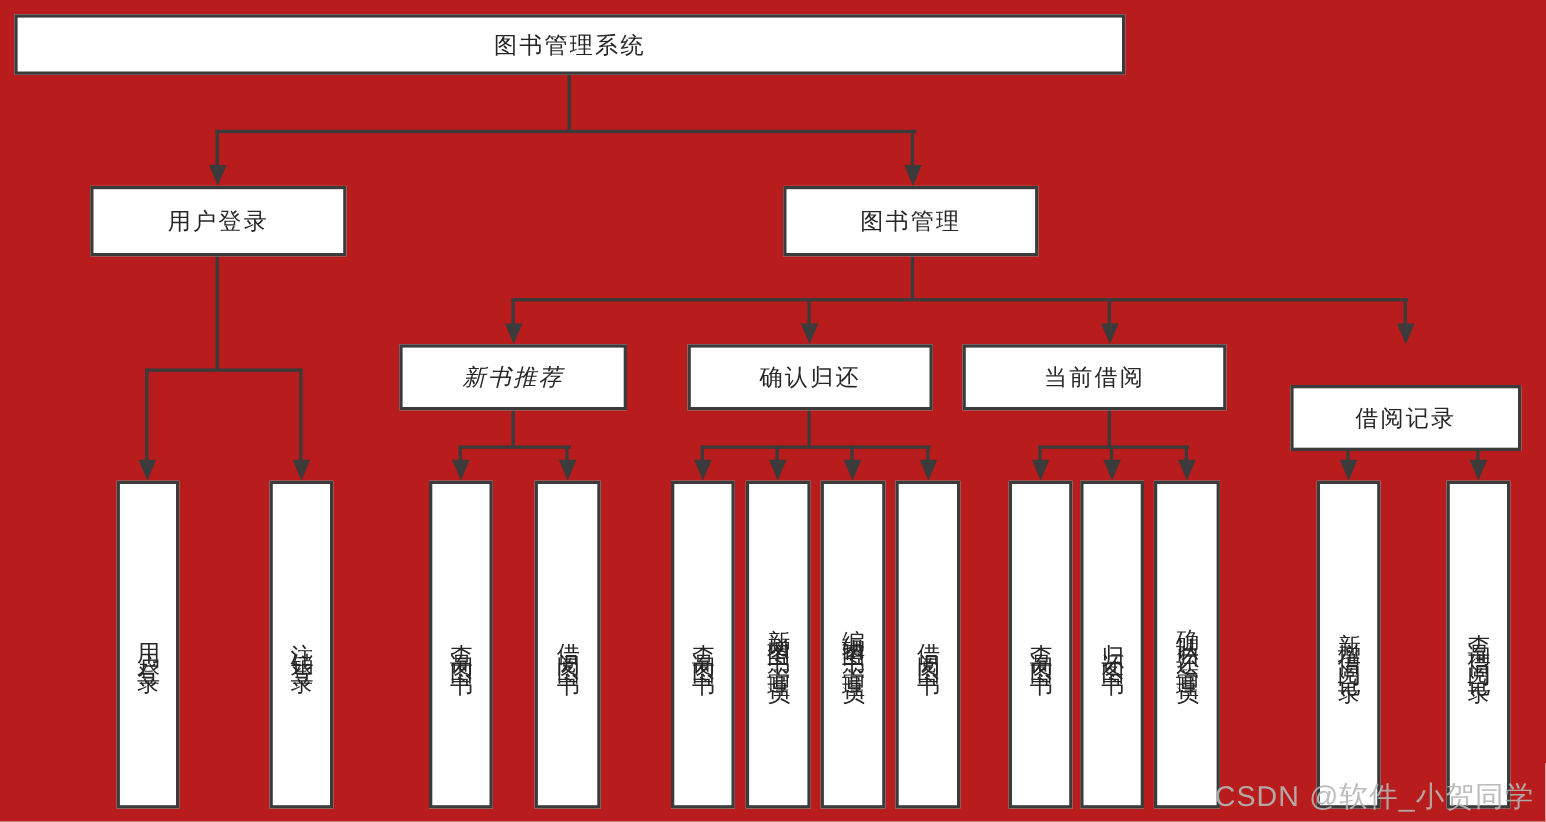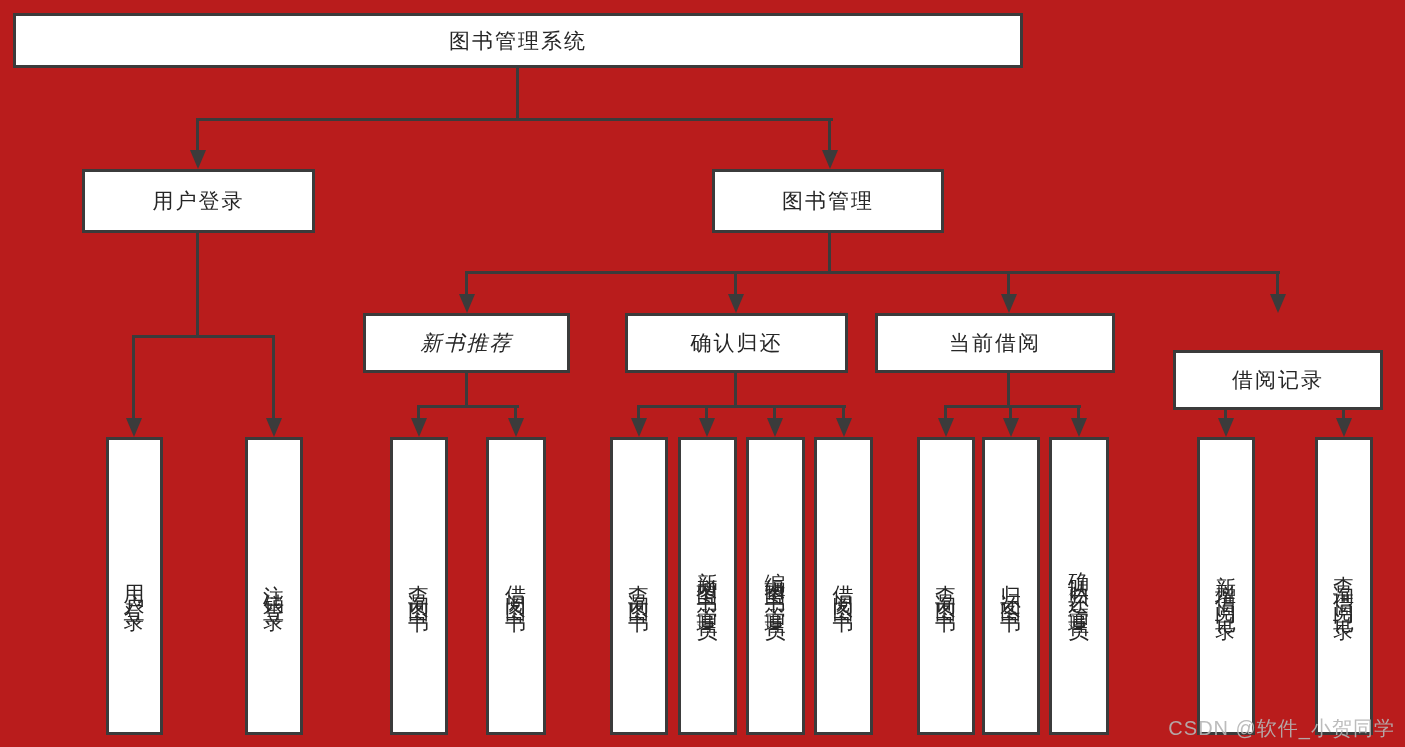--- a/index.html
+++ b/index.html
@@ -47,21 +47,21 @@
   .hl{position:absolute;height:3px;background:var(--line);z-index:1;}
   .ar{
     position:absolute;width:0;height:0;z-index:1;
     border-left:8px solid transparent;
     border-right:8px solid transparent;
     border-top:19px solid var(--line);
   }
   .watermark{
     position:absolute;
     right:10px;bottom:5px;
-    font-size:20px;
+    font-size:26px;
     color:#b5b5b5;
     opacity:.9;
     letter-spacing:1px;
     z-index:5;
     white-space:nowrap;
   }
 </style>
 </head>
 <body>
 

